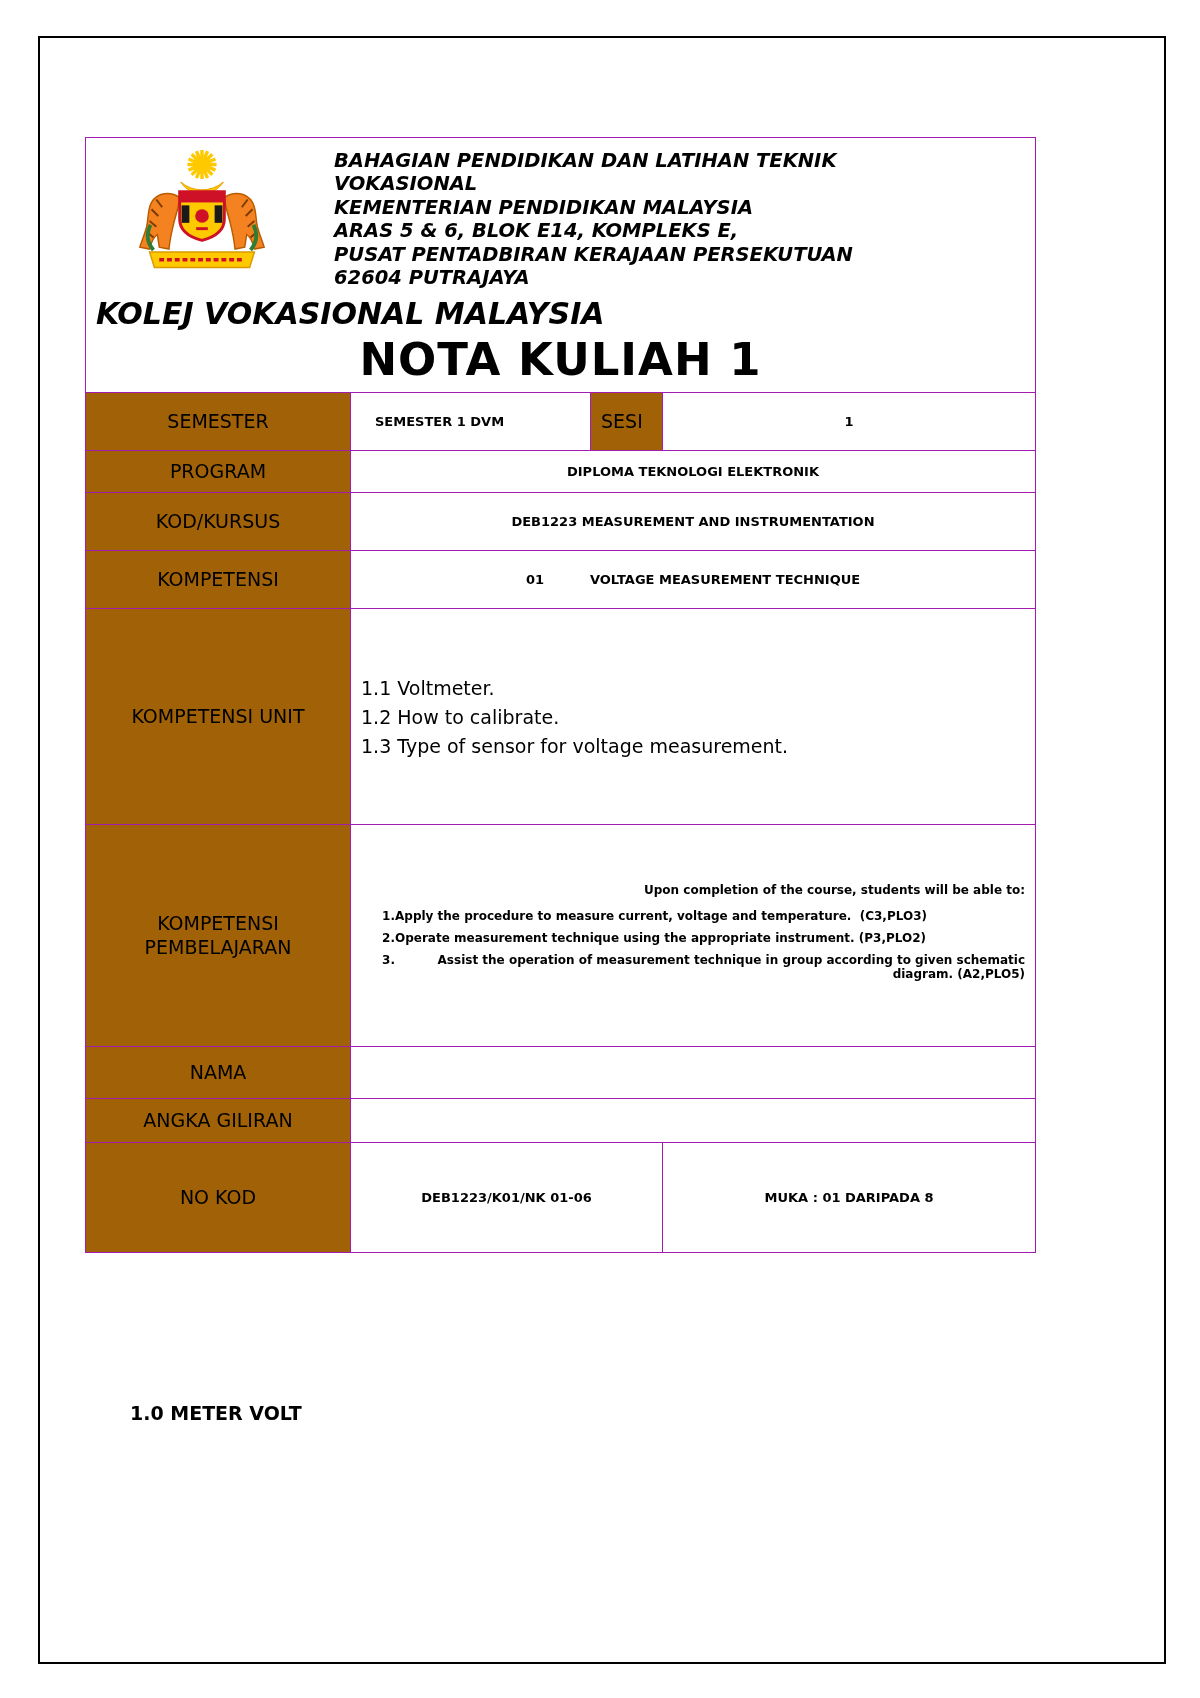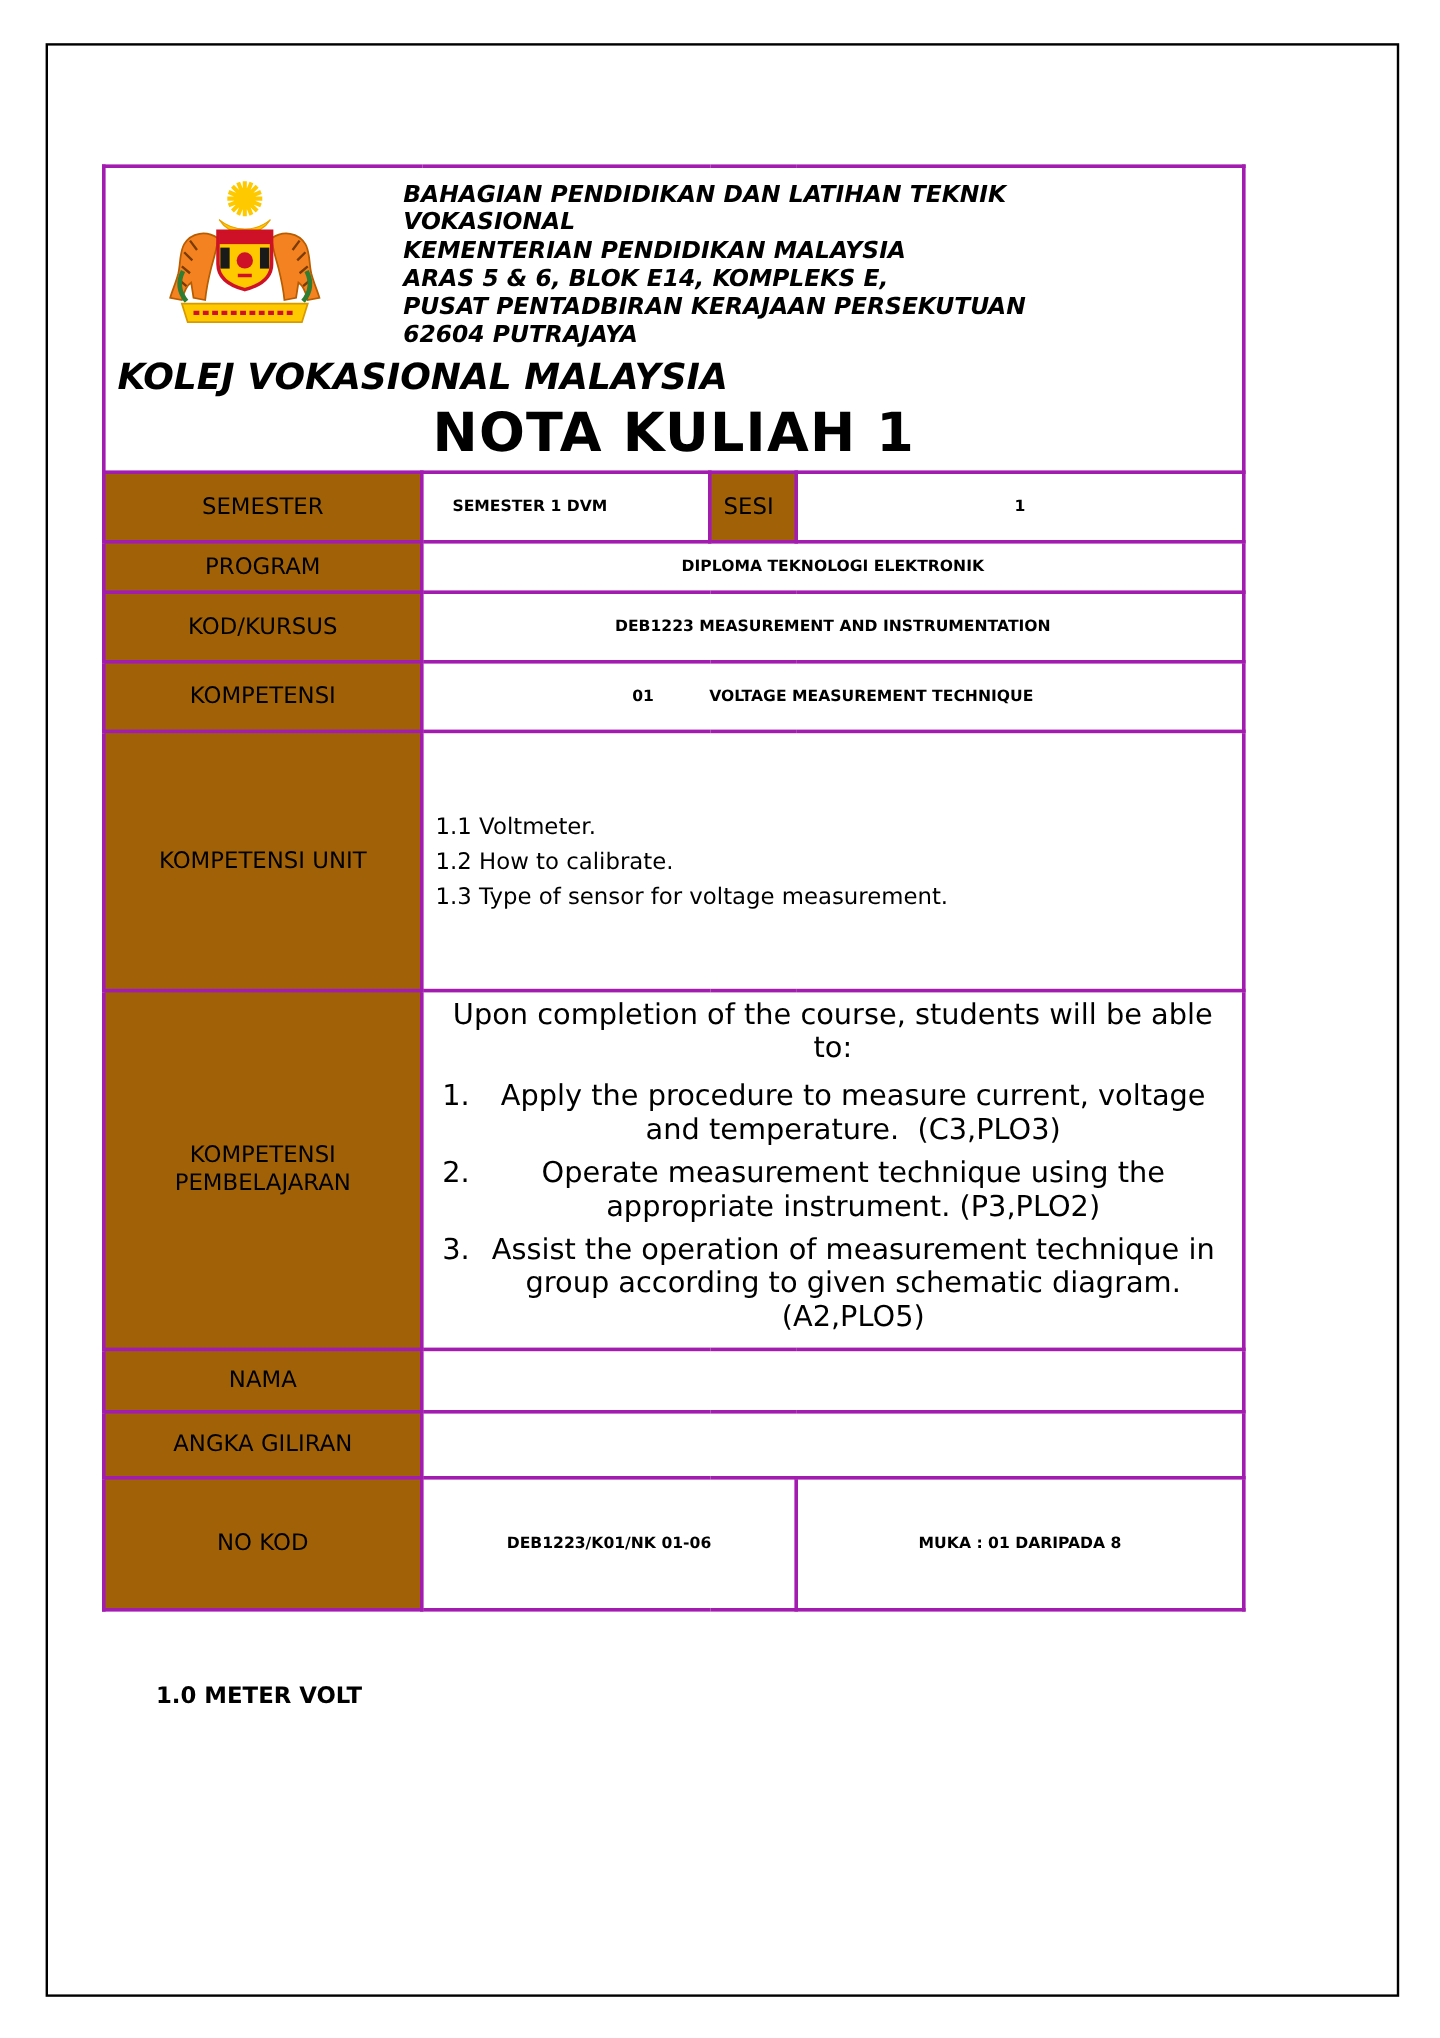--- a/index.html
+++ b/index.html
@@ -18,21 +18,21 @@
     border: 2px solid #000;
   }
   table.doc {
     position: absolute;
     left: 85px; top: 137px;
     width: 950px;
     border-collapse: collapse;
     table-layout: fixed;
   }
   table.doc td {
-    border: 3px solid #a21caf;
+    border: 1px solid #a21caf;
     vertical-align: middle;
     padding: 4px 10px;
   }
   .lbl {
     background: #a16207;
     font-weight: normal;
     font-size: 19px;
     text-align: center;
     line-height: 1.25;
   }
@@ -73,23 +73,23 @@
   
   .unit-cell {
     font-size: 19px;
     font-weight: normal;
     text-align: left;
     padding: 12px 20px;
   }
   .unit-line { margin: 7px 0; }
   
   .pem-cell {
-    font-size: 24px;
-    font-weight: normal;
-    text-align: center;
+    font-size: 12px;
+    font-weight: bold;
+    text-align: right;
     padding: 12px 30px 12px 24px;
   }
   .pem-intro { margin-bottom: 12px; }
   .pem-item { display: flex; margin: 2px 0 8px; }
   .pem-num { flex: 0 0 34px; }
   .pem-text { white-space: pre-wrap; }
   .footer-note {
     position: absolute;
     left: 130px; top: 1402px;
     font-weight: bold;
@@ -207,21 +207,21 @@
         <span class="pem-text">Assist the operation of measurement technique in group according to given schematic diagram. (A2,PLO5)</span>
       </div>
     </td>
   </tr>
 
   <tr style="height:52px">
     <td class="lbl">NAMA</td>
     <td colspan="3" class="val"></td>
   </tr>
 
-  <tr style="height:55px">
+  <tr style="height:44px">
     <td class="lbl">ANGKA GILIRAN</td>
     <td colspan="3" class="val"></td>
   </tr>
 
   <tr style="height:110px">
     <td class="lbl">NO KOD</td>
     <td colspan="2" class="val">DEB1223/K01/NK 01-06</td>
     <td class="val">MUKA : 01 DARIPADA 8</td>
   </tr>
 </tbody>

